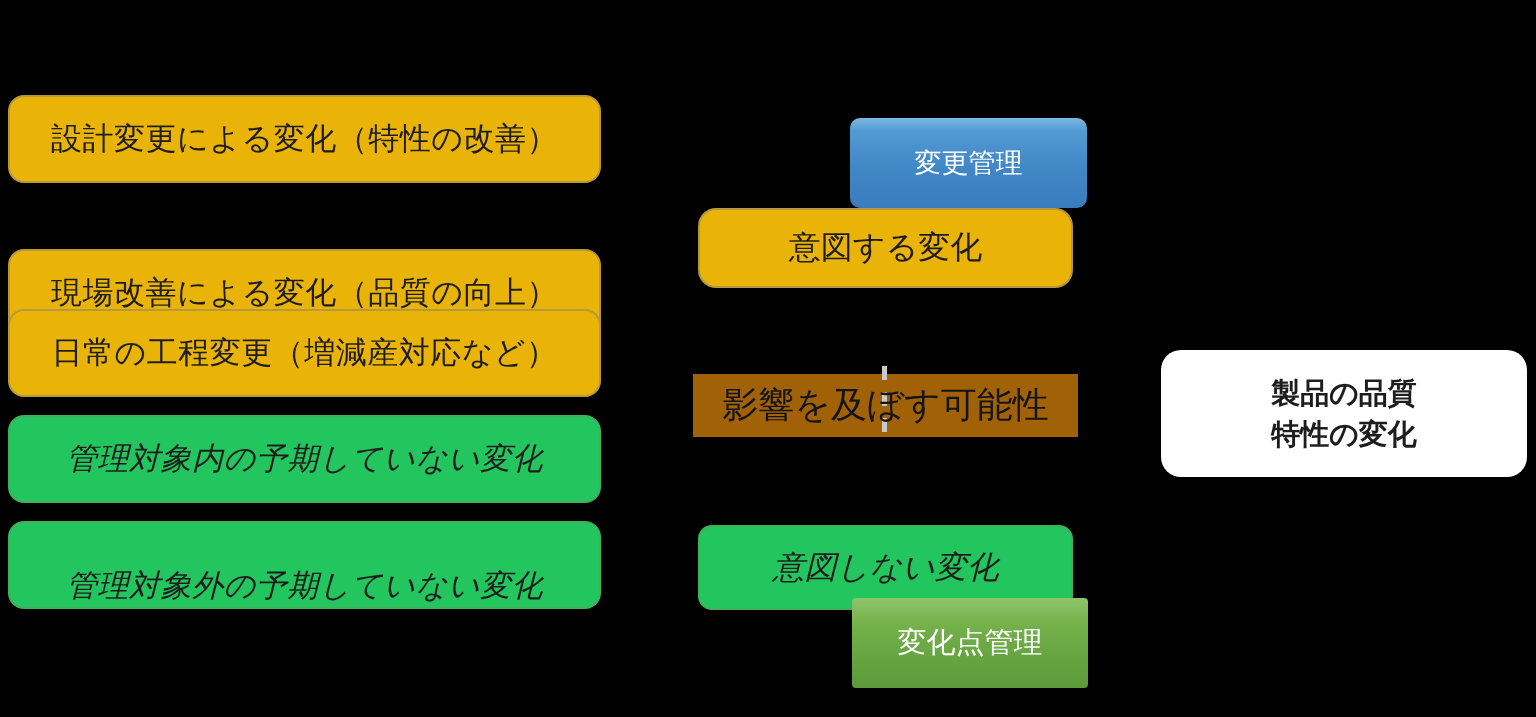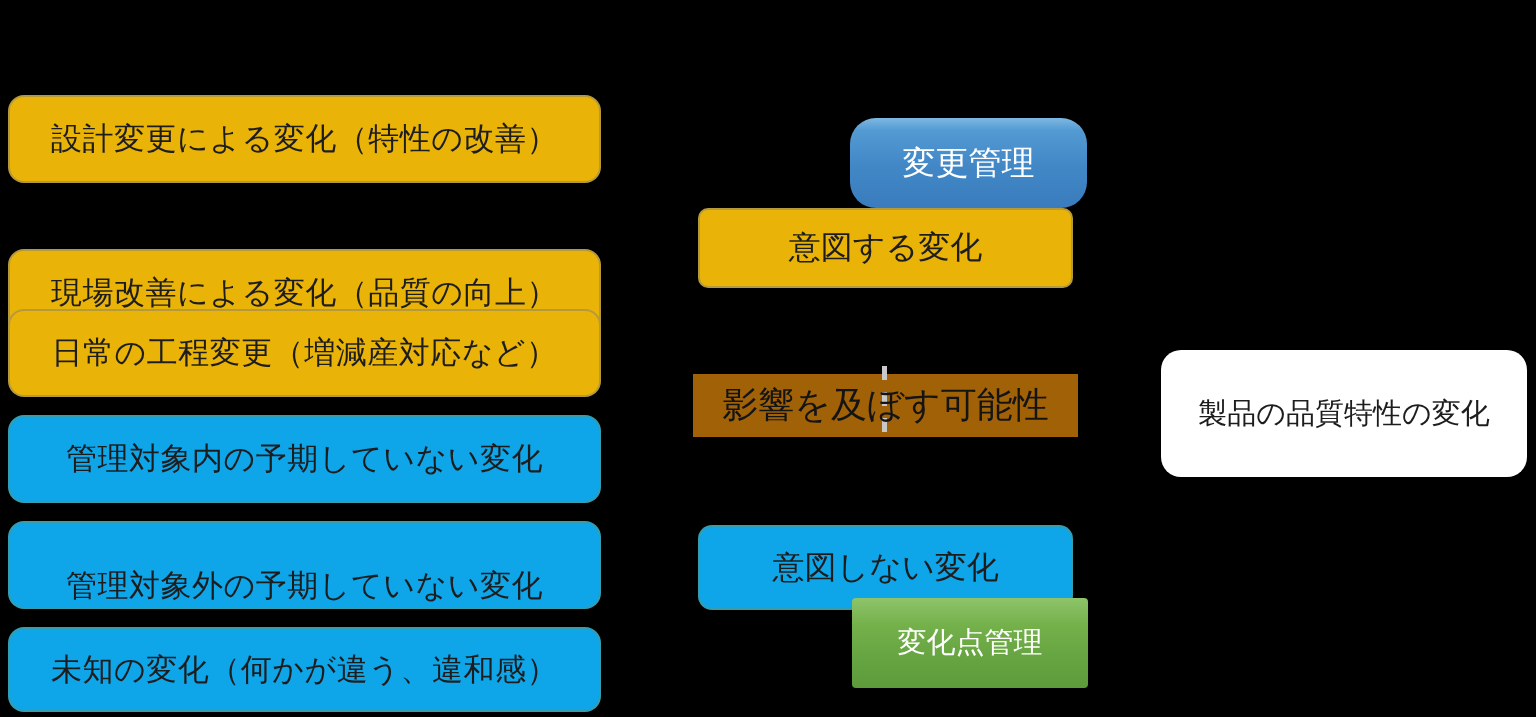--- a/index.html
+++ b/index.html
@@ -33,42 +33,43 @@
     height: 88px;
     border-radius: 16px;
     font-size: 31px;
     letter-spacing: 0.5px;
   }
   .blue-light {
     background: #eab308;
     border: 2px solid rgba(84, 108, 158, 0.35);
   }
   .green-light {
-    background: #0ea5e9;
+    background: #22c55e;
     border: 2px solid rgba(112, 148, 84, 0.40);
+    font-style: italic;
   }
   .lb1 { top: 95px; }
   .lb2 { top: 201px; margin-top: 48px; }
   .lb3 { top: 309px; }
   .lb4 { top: 415px; }
   .lb5 { top: 521px; align-items: flex-end; }
   .lb6 { top: 627px; height: 85px; }
 
   
   .change-control {
     left: 850px; top: 118px; width: 237px; height: 90px;
-    border-radius: 26px;
+    border-radius: 10px;
     background: linear-gradient(180deg, #7db8e2 0%, #539ad3 14%, #4187c6 55%, #3a7cbd 100%);
     color: #ffffff;
-    font-size: 33px;
+    font-size: 27px;
     z-index: 3;
   }
   .intended {
     left: 698px; top: 208px; width: 375px; height: 80px;
-    border-radius: 10px;
+    border-radius: 18px;
     font-size: 32px;
     z-index: 1;
   }
   .impact {
     left: 693px; top: 374px; width: 385px; height: 63px;
     background: #a16207;
     font-size: 36px;
     color: #141414;
   }
   .impact .impact-text { position: relative; z-index: 5; }
@@ -96,22 +97,23 @@
     z-index: 3;
   }
 
   
   .quality {
     left: 1161px; top: 350px; width: 366px; height: 127px;
     background: #ffffff;
     border-radius: 20px;
     font-size: 29px;
     line-height: 1.4;
-    flex-direction: row;
+    flex-direction: column;
     color: #1d1d1d;
+    font-weight: bold;
   }
 </style>
 </head>
 <body>
 
 <div class="canvas">
 
   <div class="box lb lb1 blue-light">
     <span>設計変更による変化（特性の改善）</span>
   </div>
@@ -119,23 +121,20 @@
     <span>現場改善による変化（品質の向上）</span>
   </div>
   <div class="box lb lb3 blue-light">
     <span>日常の工程変更（増減産対応など）</span>
   </div>
   <div class="box lb lb4 green-light">
     <span>管理対象内の予期していない変化</span>
   </div>
   <div class="box lb lb5 green-light">
     <span>管理対象外の予期していない変化</span>
-  </div>
-  <div class="box lb lb6 green-light">
-    <span>未知の変化（何かが違う、違和感）</span>
   </div>
 
   <div class="box intended blue-light">
     <span>意図する変化</span>
   </div>
   <div class="box change-control">
     <span>変更管理</span>
   </div>
 
   <div class="box impact">

